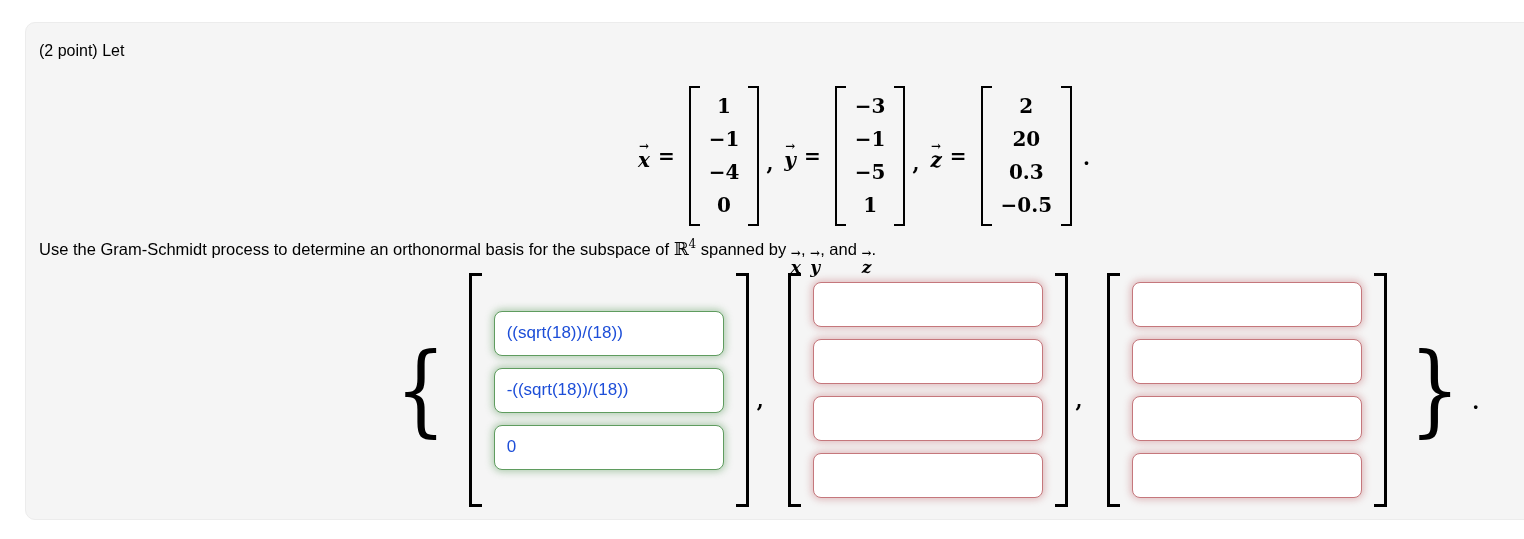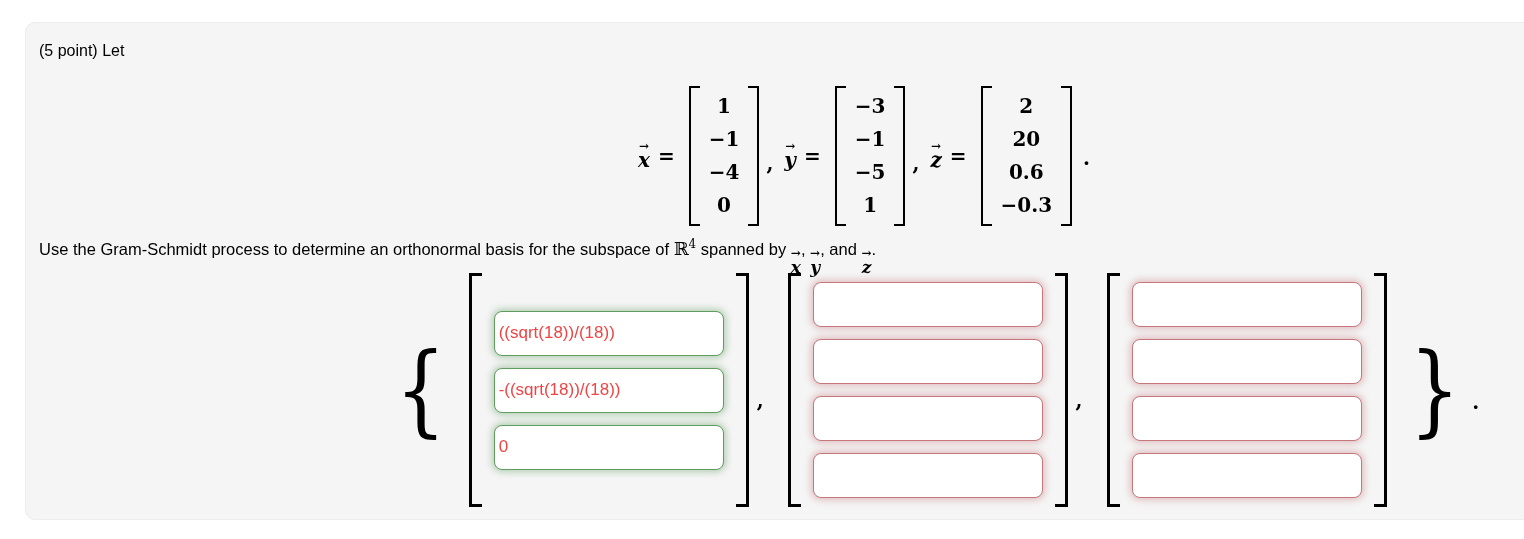--- a/index.html
+++ b/index.html
@@ -43,35 +43,35 @@
   .brace { font-family:"DejaVu Serif", serif; font-size:100px; font-weight:400;
            line-height:0.9; transform:scaleX(0.8); }
   .amatrix { display:flex; align-items:stretch; height:234px; margin-left:16px; }
   .amatrix.last { margin-right:16px; }
   .abr { width:13px; }
   .abr.l { border-left:3px solid #000; border-top:3px solid #000; border-bottom:3px solid #000; }
   .abr.r { border-right:3px solid #000; border-top:3px solid #000; border-bottom:3px solid #000; }
   .acol { display:flex; flex-direction:column; gap:12px; padding:9px 12px;
           justify-content:center; }
   .ans-input { width:230px; height:45px; border-radius:8px; background:#fff;
-               font-family:"Liberation Sans", sans-serif; font-size:17px; color:#ef4444;
-               padding:0 4px; outline:none; }
+               font-family:"Liberation Sans", sans-serif; font-size:17px; color:#1d4ed8;
+               padding:0 12px; outline:none; }
   .ans-input.correct { border:1.5px solid #5f9c5f; box-shadow:0 0 7px 2px rgba(95,156,95,0.45); }
   .ans-input.incorrect { border:1.5px solid #c5777c; box-shadow:0 0 7px 2px rgba(197,119,124,0.45); }
   .ans-comma { font-family:"DejaVu Serif", serif; font-weight:700; font-size:20px;
                margin:0 8px; transform:translateY(10px); }
   .ans-period { font-family:"DejaVu Serif", serif; font-weight:700; font-size:20px;
                 margin-left:6px; transform:translateY(12px); }
 </style>
 </head>
 <body>
 
 <div class="panel">
 
-  <div class="points">(5 point) Let</div>
+  <div class="points">(2 point) Let</div>
 
   <div class="eq-row">
     <span class="vec math">
       <span class="arrow">→</span>
       <span class="letter">x</span>
     </span>
     <span class="eq-equals math">=</span>
     <span class="vmatrix">
       <span class="vbr l"></span>
       <span class="vcol math">
@@ -104,22 +104,22 @@
     <span class="vec math">
       <span class="arrow">→</span>
       <span class="letter">z</span>
     </span>
     <span class="eq-equals math">=</span>
     <span class="vmatrix">
       <span class="vbr l"></span>
       <span class="vcol math">
         <span>2</span>
         <span>20</span>
-        <span>0.6</span>
-        <span>−0.3</span>
+        <span>0.3</span>
+        <span>−0.5</span>
       </span>
       <span class="vbr r"></span>
     </span>
     <span class="eq-period math">.</span>
   </div>
 
   <div class="instruction">
     <span>Use the Gram-Schmidt process to determine an orthonormal basis for the subspace of </span><span class="reals">ℝ</span><sup>4</sup><span> spanned by </span><span class="vec math">
         <span class="arrow">→</span>
         <span class="letter">x</span>

